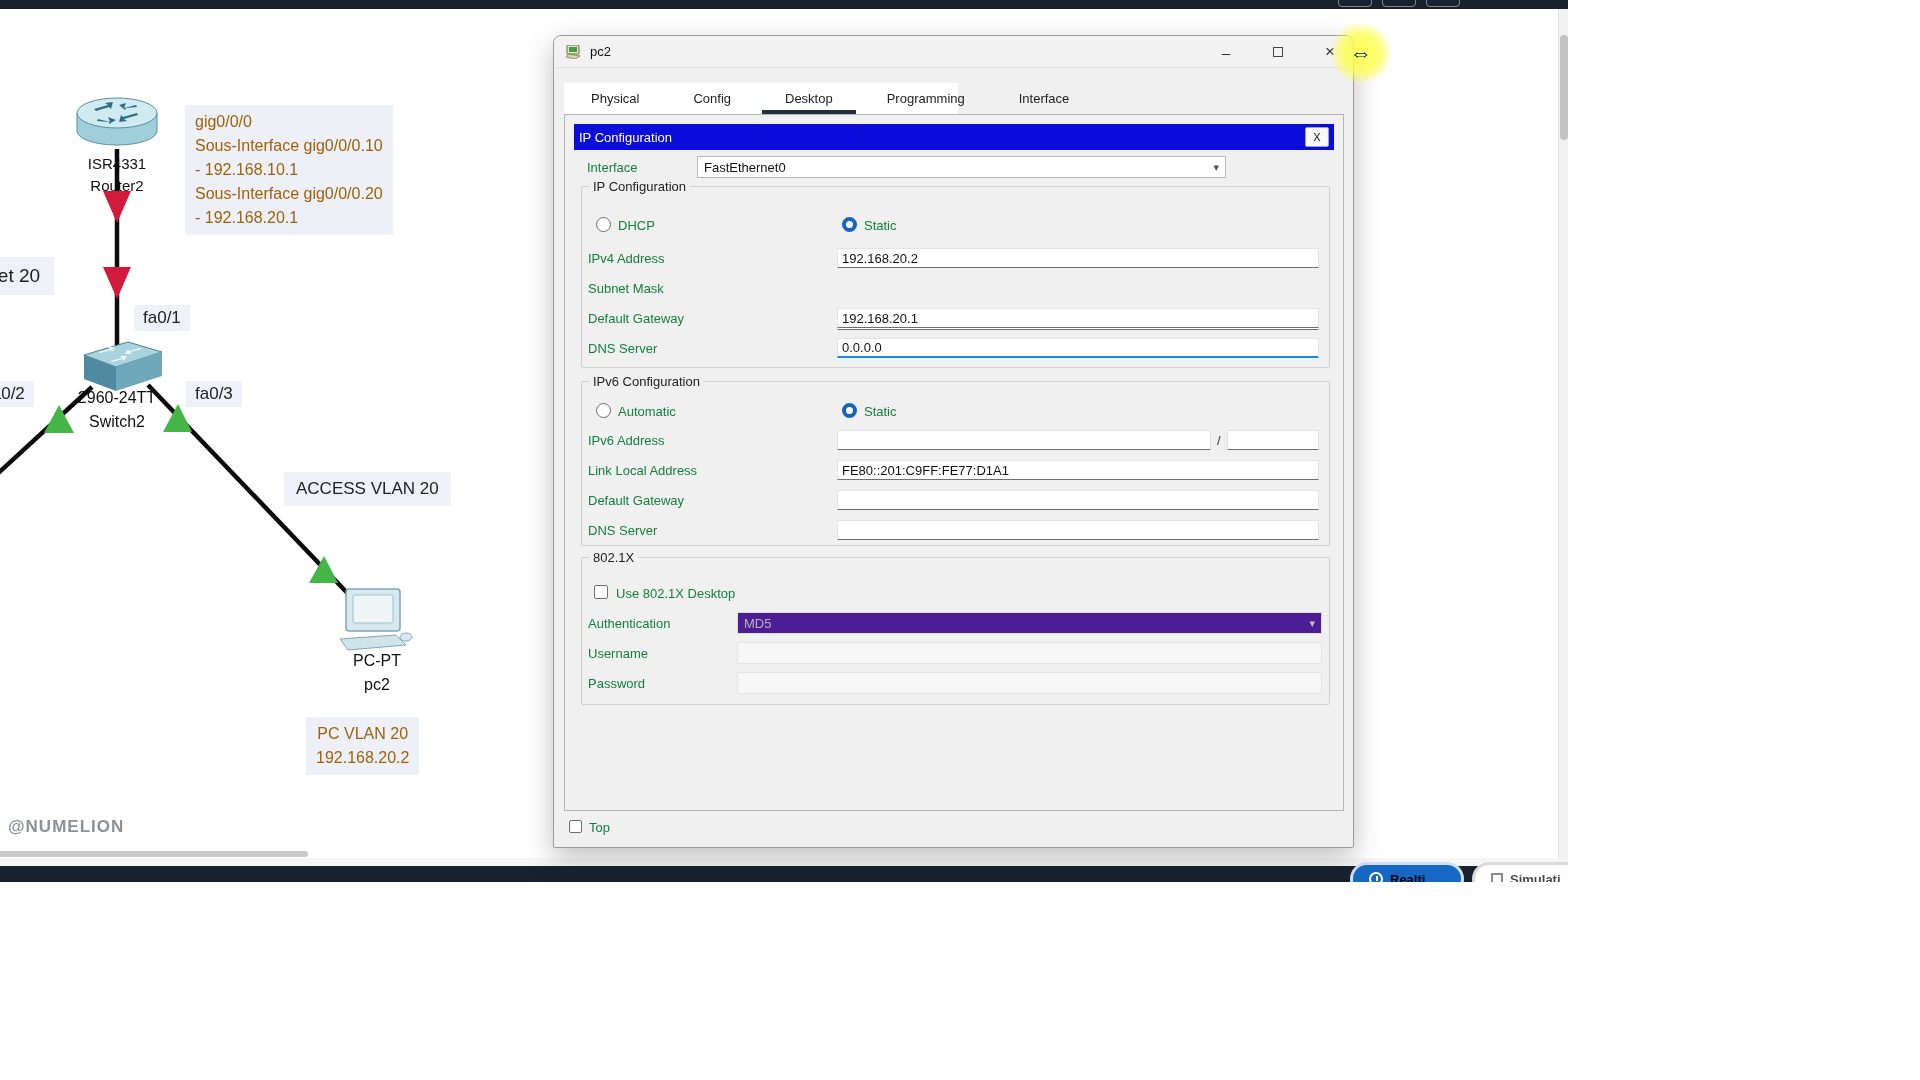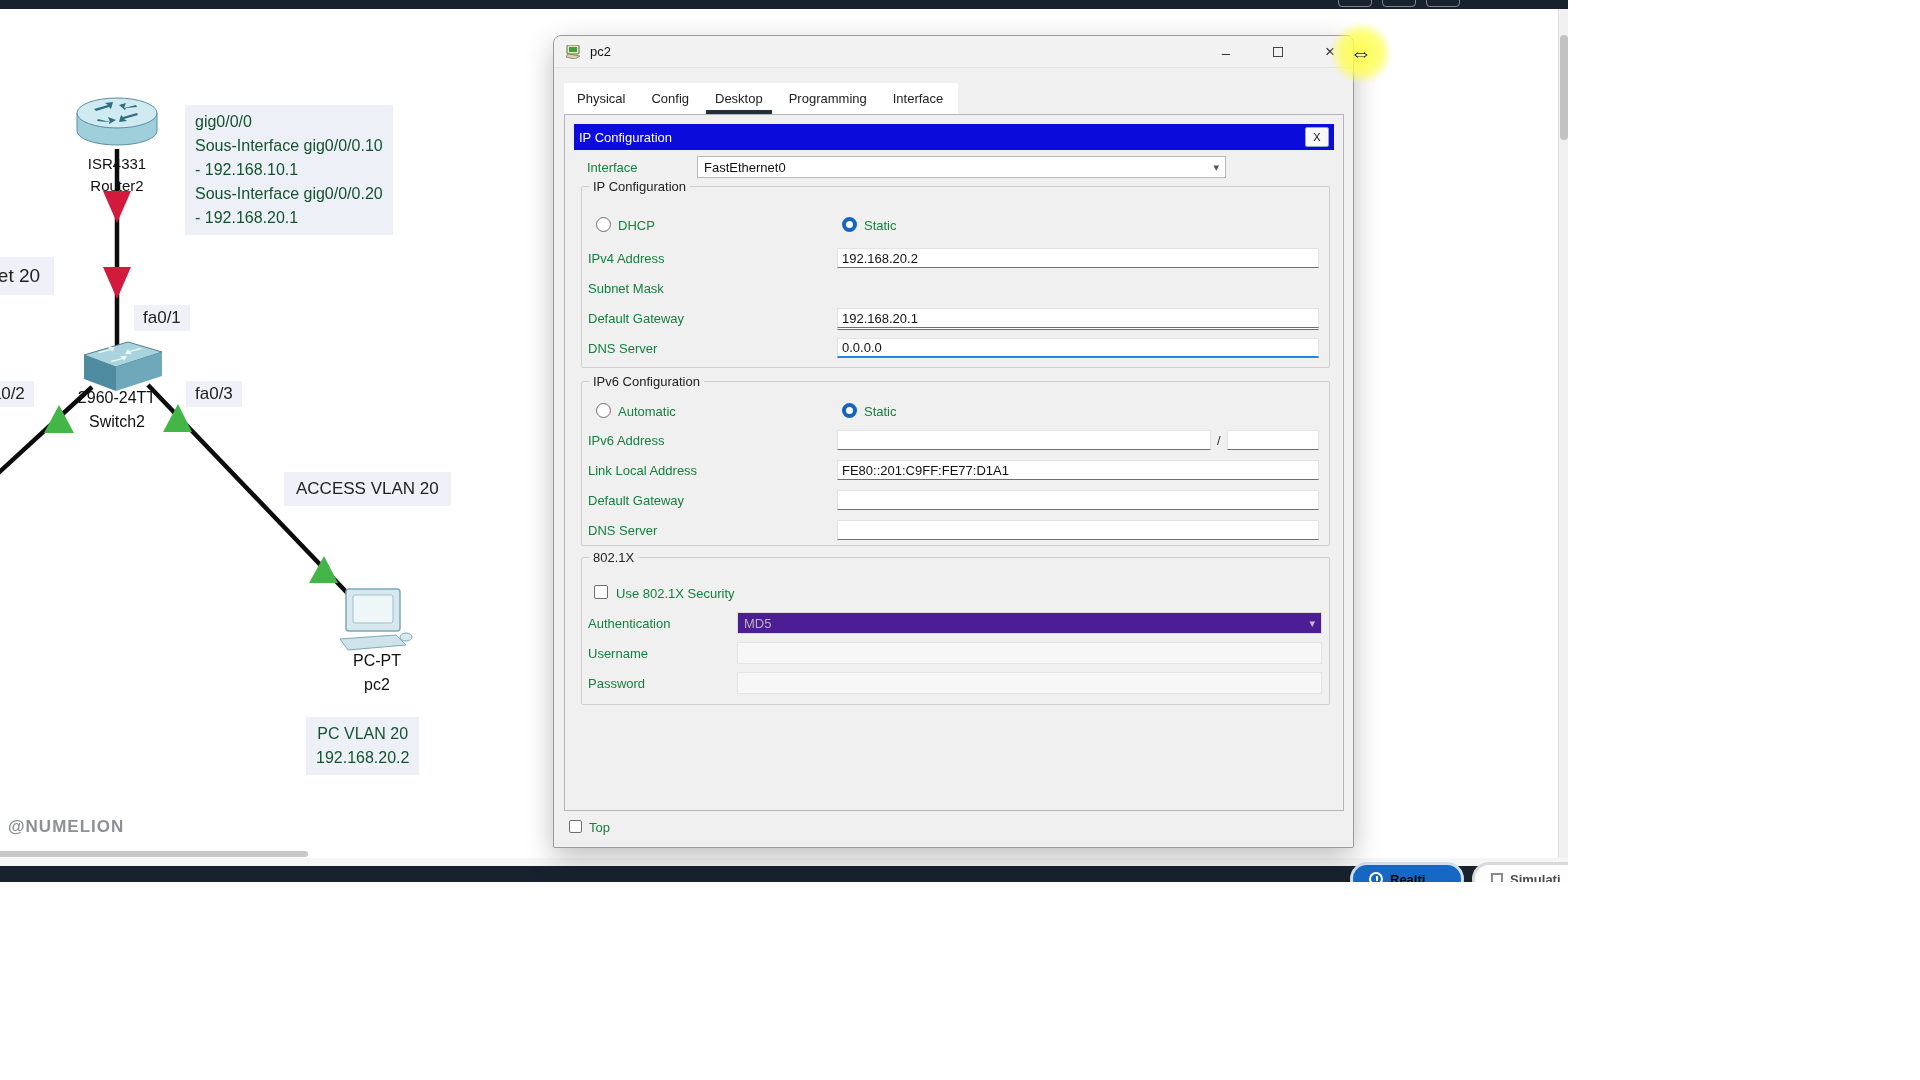--- a/index.html
+++ b/index.html
@@ -15,37 +15,37 @@
   .vscroll .thumb { position:absolute; left:1px; top:26px; width:8px; height:105px; background:#c2c2c2; border-radius:4px; }
   .hscroll-thumb { position:absolute; left:0; top:851px; width:308px; height:6px; background:#c9c9c9; border-radius:0 3px 3px 0; z-index:36; }
 
   .pill { position:absolute; top:862px; height:34px; border-radius:999px; display:flex; align-items:center; gap:7px;
     padding:0 16px; font-size:13px; font-weight:bold; z-index:45; }
   .pill.rt { left:1350px; width:114px; background:#1668c4; border:3px solid #cfe0f2; color:#000000; }
   .pill.sim { left:1472px; width:120px; background:#fdfdfd; border:3px solid #d9d9d9; color:#4a4a4a; }
 
   
   .canvas { position:absolute; left:0; top:9px; width:560px; height:850px; }
-  .note { position:absolute; background:#eef0f8; color:#14532d; font-size:16px; line-height:1.5; padding:5px 10px; white-space:nowrap; }
+  .note { position:absolute; background:#eef0f8; color:#a16207; font-size:16px; line-height:1.5; padding:5px 10px; white-space:nowrap; }
   .portlabel { position:absolute; background:#f0f1f8; color:#222; font-size:17px; padding:3px 9px; }
   .nodename { position:absolute; color:#101010; font-size:15px; text-align:center; white-space:nowrap; }
   .watermark { position:absolute; left:8px; top:808px; font-size:17px; font-weight:bold; letter-spacing:1px; color:#8b9196; }
 
   
   .dialog { position:absolute; left:553px; top:35px; width:801px; height:813px; background:#f0f0f0;
     border:1px solid #9b9b9b; border-radius:8px 8px 2px 2px; box-shadow:0 10px 28px rgba(0,0,0,.25); z-index:50; }
   .titlebar { position:absolute; left:0; top:0; width:100%; height:32px; background:#f2f2f2; border-bottom:1px solid #e3e3e3;
     border-radius:8px 8px 0 0; display:flex; align-items:center; }
   .titlebar .ttl { font-size:13px; color:#111; margin-left:8px; }
   .tb-btn { position:absolute; top:0; width:44px; height:32px; display:flex; align-items:center; justify-content:center;
     font-size:15px; color:#333; }
   .maxbox { width:10px; height:10px; border:1.4px solid #444; }
 
   .tabstrip { position:absolute; left:10px; top:47px; width:394px; height:31px; background:#fff; display:flex; align-items:stretch; }
-  .tab { padding:0 13px; font-size:13px; color:#222; display:flex; align-items:center; position:relative; }
+  .tab { padding:0 27px; font-size:13px; color:#222; display:flex; align-items:center; position:relative; }
   .tab.active { font-weight:normal; }
   .tab.active::after { content:""; position:absolute; left:4px; right:4px; bottom:0; height:4px; background:#22303e; }
 
   .panel { position:absolute; left:10px; top:78px; width:780px; height:697px; background:#f0f0f0; border:1px solid #b5b5b5; }
 
   .bluebar { position:absolute; left:20px; top:88px; width:760px; height:26px; background:#0b0bdc; color:#fff;
     font-size:13px; display:flex; align-items:center; padding-left:5px; }
   .bluebar .xbtn { position:absolute; right:5px; top:3px; width:24px; height:20px; background:#f8f8f8; border:1px solid #8fa6c8;
     color:#111; font-size:11px; display:flex; align-items:center; justify-content:center; border-radius:2px; }
 
@@ -251,21 +251,21 @@
   <div class="flabel" style="left:34px;top:457px;">Default Gateway</div>
   <input class="ffield" style="left: 283px; top: 454px; width: 482px;" value="">
 
   <div class="flabel" style="left:34px;top:487px;">DNS Server</div>
   <input class="ffield" style="left: 283px; top: 484px; width: 482px;" value="">
 
   <div class="groupbox" style="left:27px;top:521px;width:749px;height:148px;"></div>
   <div class="grouplabel" style="left:35px;top:514px;">802.1X</div>
 
   <span class="checkbox" style="left:40px;top:549px;"></span>
-  <div class="flabel" style="left:62px;top:550px;">Use 802.1X Security</div>
+  <div class="flabel" style="left:62px;top:550px;">Use 802.1X Desktop</div>
 
   <div class="flabel" style="left:34px;top:580px;">Authentication</div>
   <div class="combo disabled" style="left:183px;top:576px;width:585px;height:22px;">
     <span>MD5</span>
     <span class="chev">▾</span>
   </div>
 
   <div class="flabel" style="left:34px;top:610px;text-align:center;">Username</div>
   <input class="ffield disabled" style="left: 183px; top: 606px; width: 585px; height: 22px;" value="">
 

